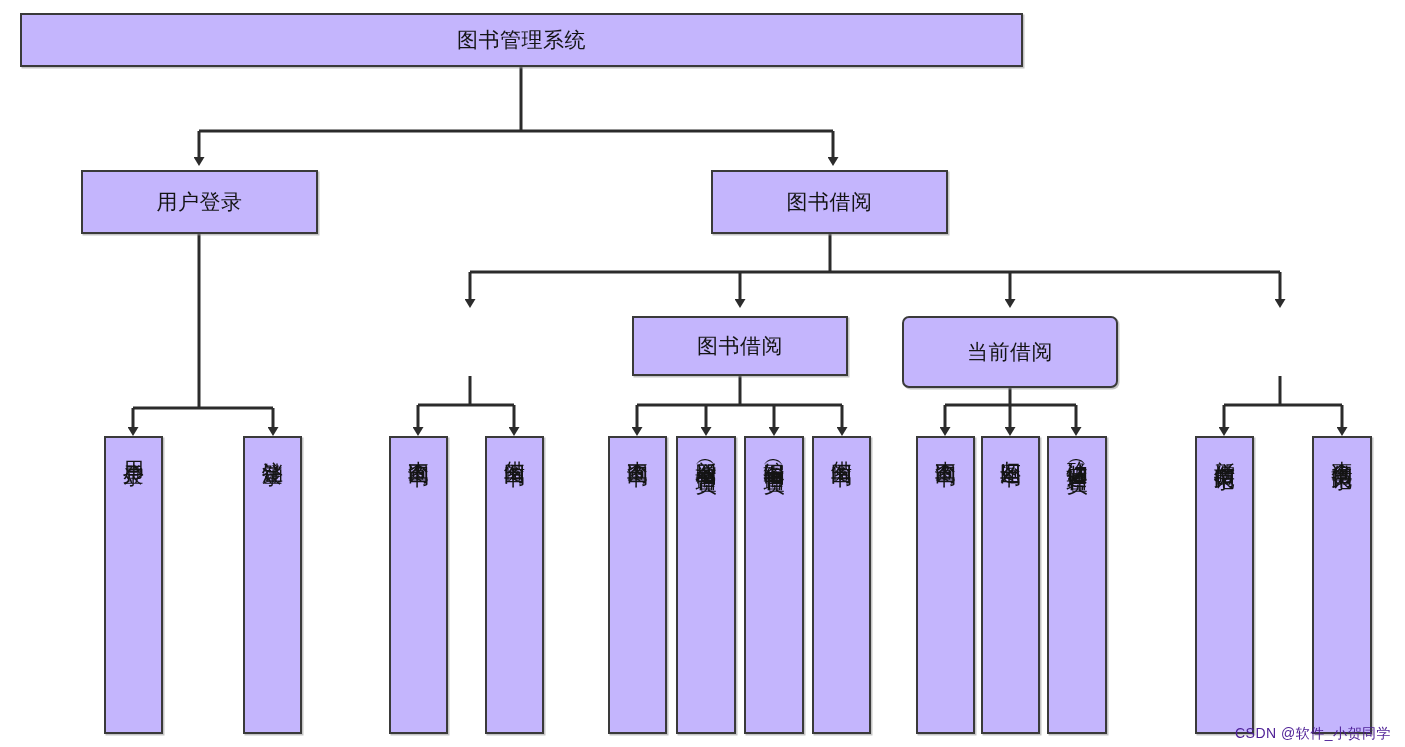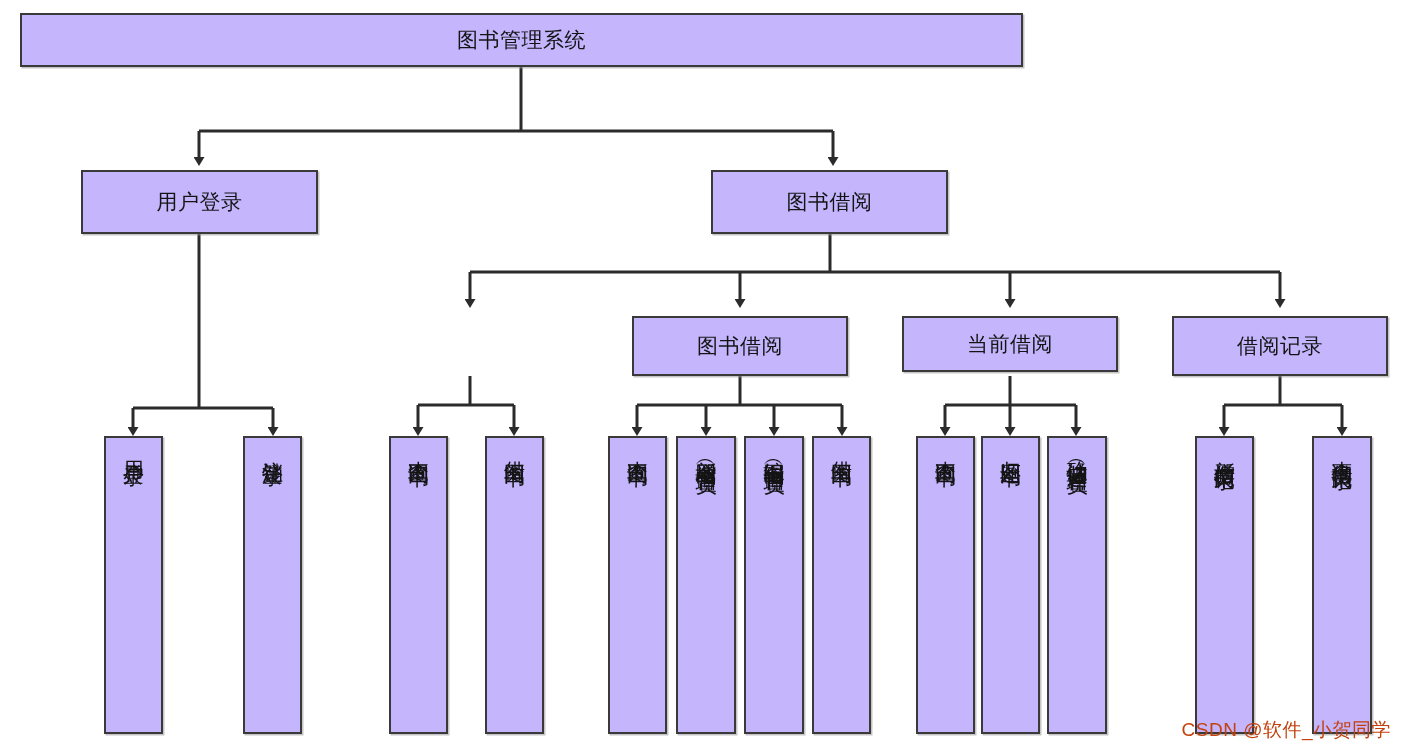--- a/index.html
+++ b/index.html
@@ -61,22 +61,22 @@
     text-orientation: upright;
     font-size: 21px;
     letter-spacing: 2px;
     line-height: 1.05;
     white-space: nowrap;
   }
   .watermark {
     position: absolute;
     right: 14px;
     bottom: 4px;
-    font-size: 19px;
-    color: #c2410c;
+    font-size: 14px;
+    color: #4c1d95;
     letter-spacing: 0.5px;
     white-space: nowrap;
     pointer-events: none;
     user-select: none;
   }
 </style>
 </head>
 <body>
 
 <div id="diagram-root">
@@ -138,25 +138,22 @@
   <div class="node-box node-horizontal" style="left:81px; top:170px; width:237px; height:64px;">
     <span class="node-label">用户登录</span>
   </div>
   <div class="node-box node-horizontal" style="left:711px; top:170px; width:237px; height:64px;">
     <span class="node-label">图书借阅</span>
   </div>
 
   <div class="node-box node-horizontal" style="left:632px; top:316px; width:216px; height:60px;align-items:center;">
     <span class="node-label">图书借阅</span>
   </div>
-  <div class="node-box node-horizontal" style="left:902px; top:316px; width:216px; height:56px;">
+  <div class="node-box node-horizontal" style="left:902px; top:316px; width:216px; height:72px;border-radius:7px;">
     <span class="node-label">当前借阅</span>
-  </div>
-  <div class="node-box node-horizontal" style="left:1172px; top:316px; width:216px; height:60px;">
-    <span class="node-label">借阅记录</span>
   </div>
 
   <div class="node-box node-vertical" style="left:104px; top:436px; width:59px; height:298px;">
     <span class="node-label">用户登录</span>
   </div>
   <div class="node-box node-vertical" style="left:243px; top:436px; width:59px; height:298px;">
     <span class="node-label">注销登录</span>
   </div>
 
   <div class="node-box node-vertical" style="left:389px; top:436px; width:59px; height:298px;">

